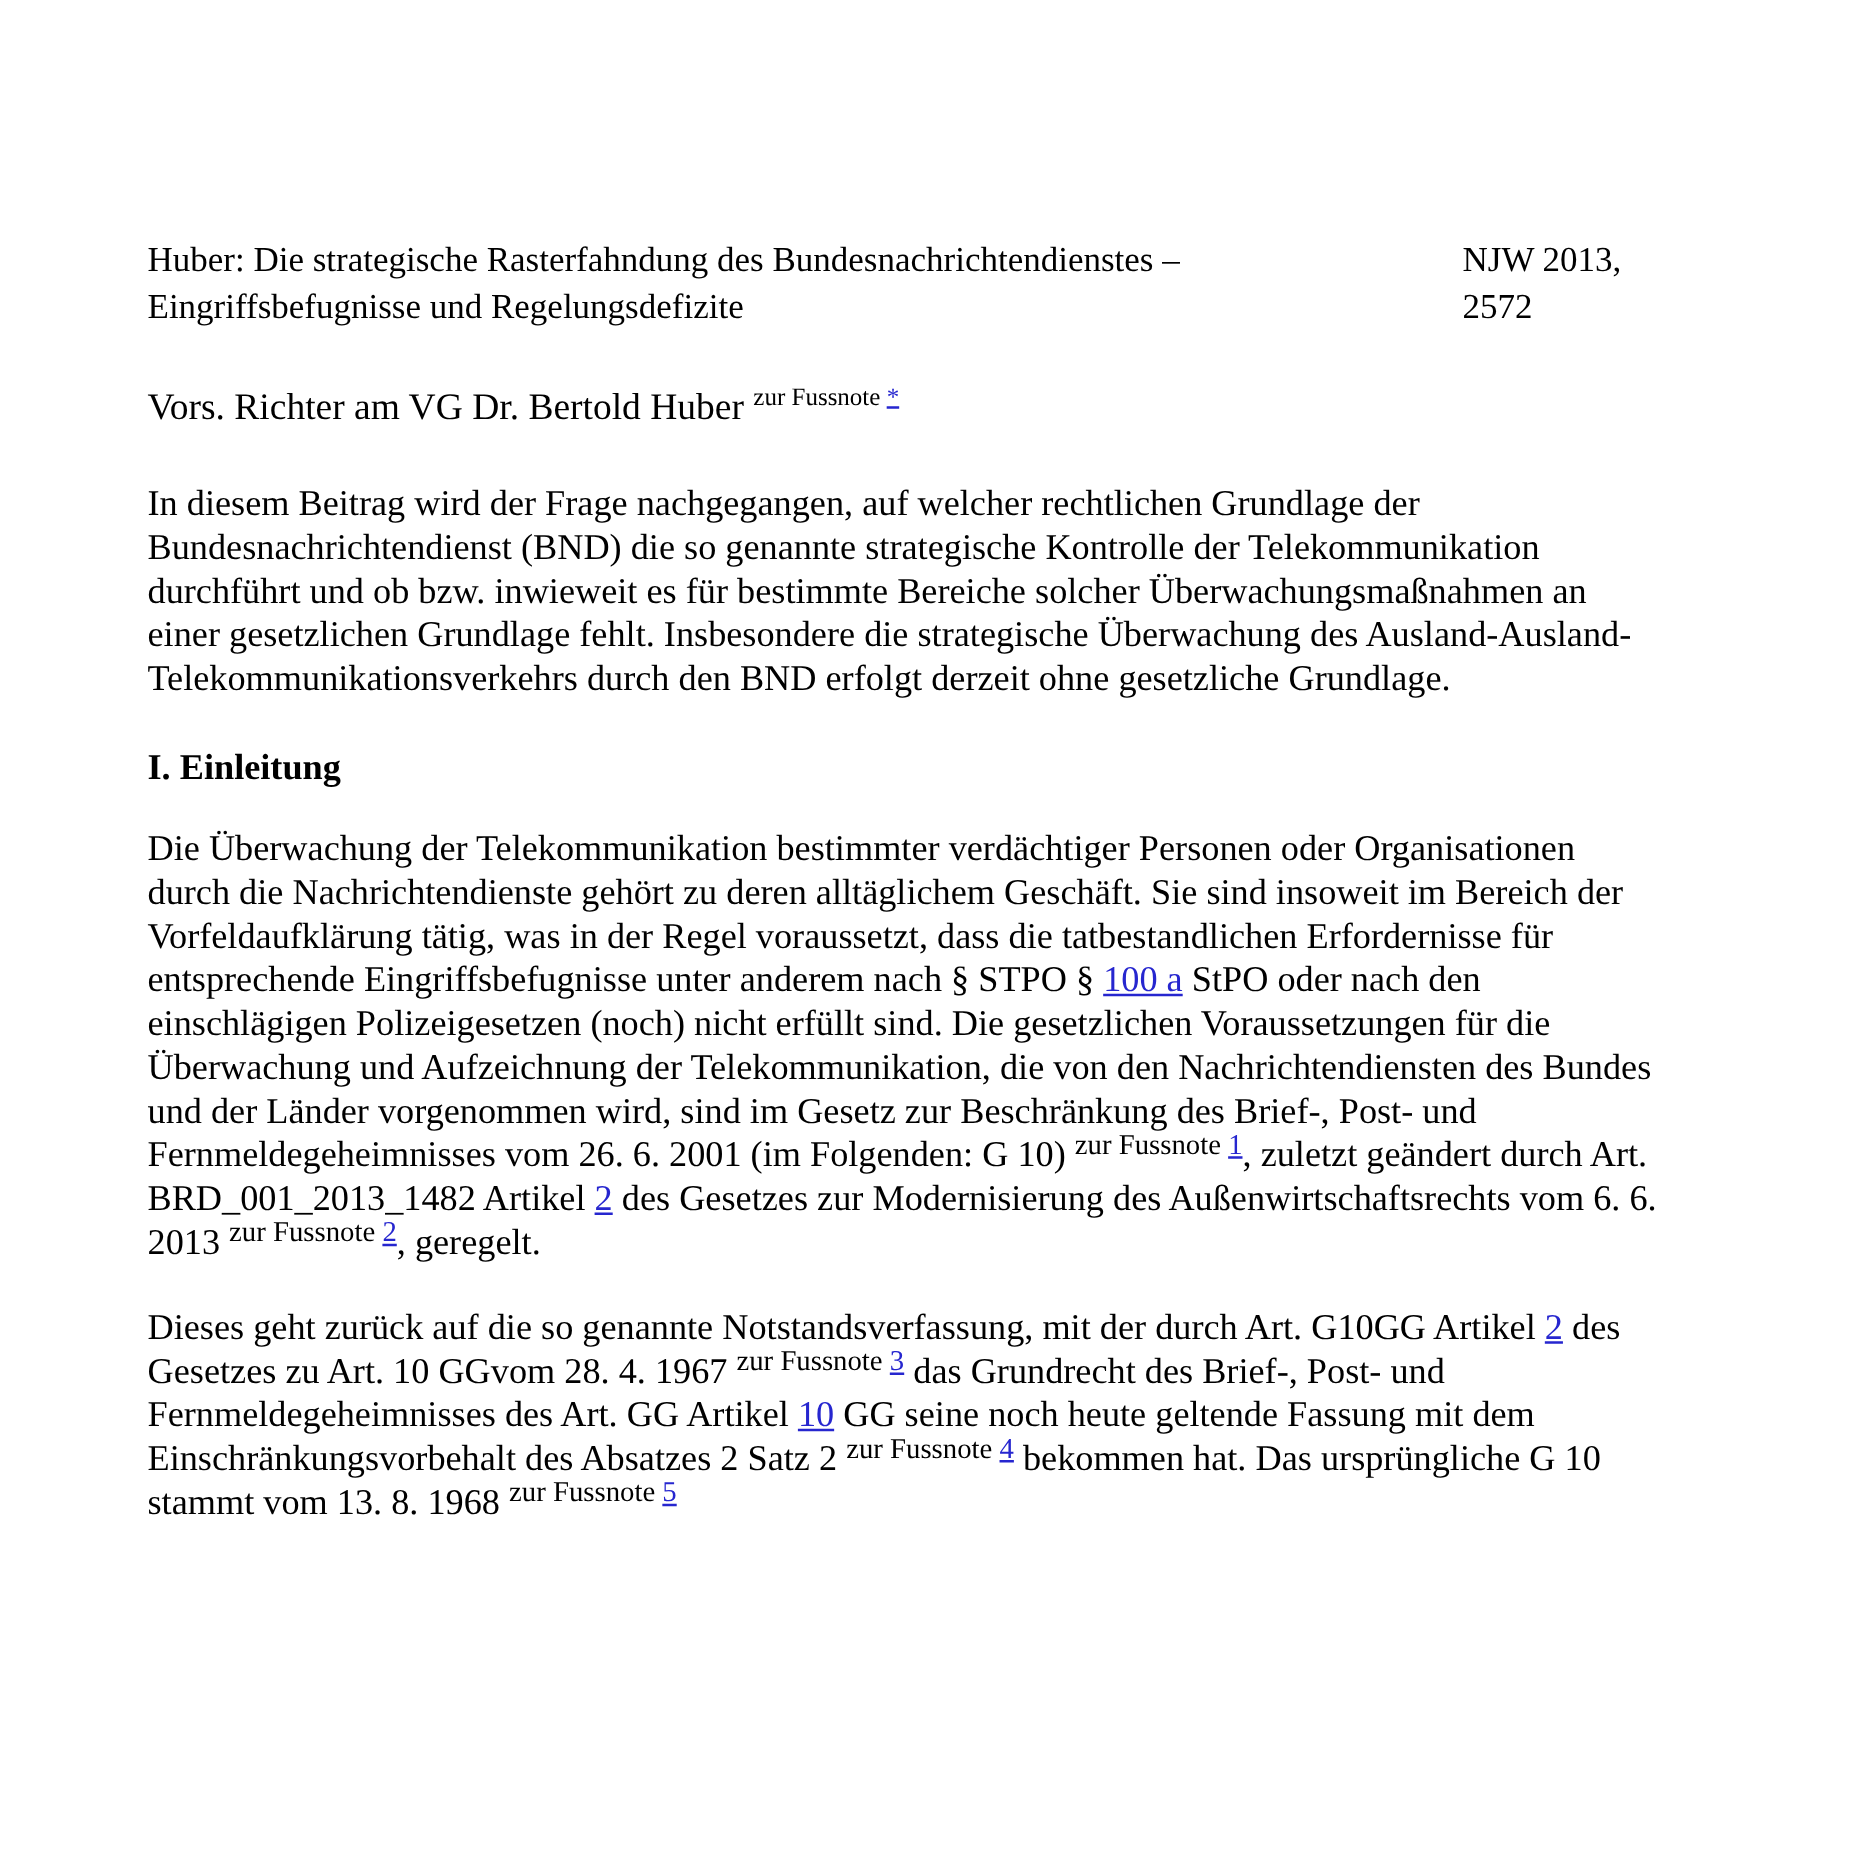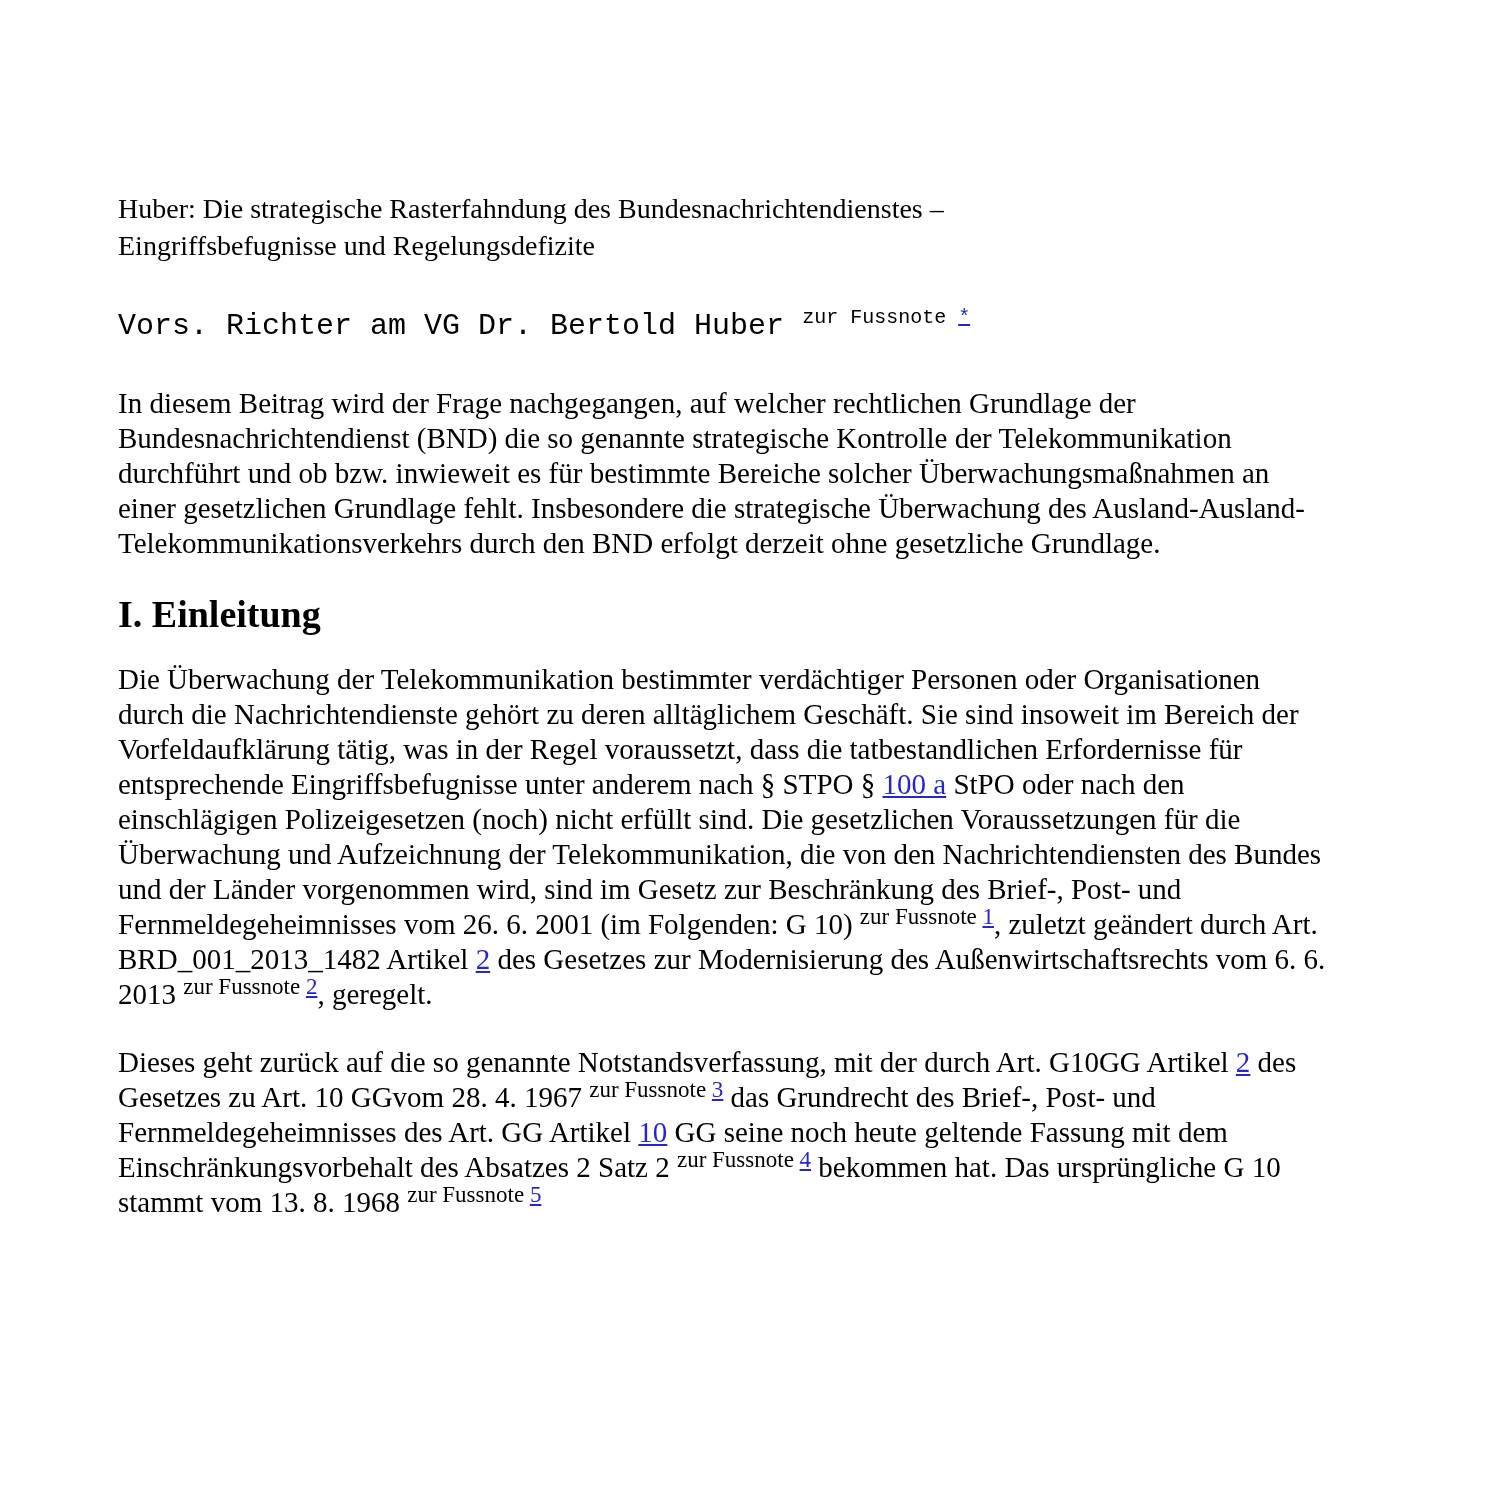--- a/index.html
+++ b/index.html
@@ -40,30 +40,29 @@
     font-size: 47px;
     line-height: 70px;
     font-weight: bold;
     margin: 0 0 22px 0;
     letter-spacing: 0;
   }
   .byline {
     font-size: 30px;
     line-height: 36px;
     margin: 0 0 42px 0;
-    font-family: Liberation Mono, monospace;
   }
   p.body-par {
     font-size: 29px;
     line-height: 35px;
     margin: 16px 0 33px 0;
     text-align: left;
   }
   h2.section-heading {
-    font-size: 38px;
+    font-size: 29px;
     line-height: 40px;
     font-weight: bold;
     margin: 0 0 28px 0;
   }
   a.link {
     color: var(--link-color, #2626cf);
     text-decoration: underline;
     cursor: pointer;
   }
   sup.fn {
@@ -80,20 +79,24 @@
     vertical-align: 11px;
   }
 </style>
 </head>
 <body>
 
 <div class="page">
 
   <div class="running-header">
     <div class="running-header-left">Huber: Die strategische Rasterfahndung des Bundesnachrichtendienstes – Eingriffsbefugnisse und Regelungsdefizite</div>
+    <div class="running-header-right">
+      <div>NJW 2013,</div>
+      <div>2572</div>
+    </div>
   </div>
 
 
   <div class="byline">Vors. Richter am VG Dr. Bertold Huber <sup class="fn"><span class="fn-label">zur Fussnote </span><a class="link" href="#">*</a></sup></div>
 
   <p class="body-par">In diesem Beitrag wird der Frage nachgegangen, auf welcher rechtlichen Grundlage der Bundesnachrichtendienst (BND) die so genannte strategische Kontrolle der Telekommunikation durchführt und ob bzw. inwieweit es für bestimmte Bereiche solcher Überwachungsmaßnahmen an einer gesetzlichen Grundlage fehlt. Insbesondere die strategische Überwachung des Ausland-Ausland-Telekommunikationsverkehrs durch den BND erfolgt derzeit ohne gesetzliche Grundlage.</p>
 
   <h2 class="section-heading">I. Einleitung</h2>
 
   <p class="body-par">Die Überwachung der Telekommunikation bestimmter verdächtiger Personen oder Organisationen durch die Nachrichtendienste gehört zu deren alltäglichem Geschäft. Sie sind insoweit im Bereich der Vorfeldaufklärung tätig, was in der Regel voraussetzt, dass die tatbestandlichen Erfordernisse für entsprechende Eingriffsbefugnisse unter anderem nach § STPO § <a class="link" href="#">100 a</a> StPO oder nach den einschlägigen Polizeigesetzen (noch) nicht erfüllt sind. Die gesetzlichen Voraussetzungen für die Überwachung und Aufzeichnung der Telekommunikation, die von den Nachrichtendiensten des Bundes und der Länder vorgenommen wird, sind im Gesetz zur Beschränkung des Brief-, Post- und Fernmeldegeheimnisses vom 26. 6. 2001 (im Folgenden: G 10) <sup class="fn"><span class="fn-label">zur Fussnote </span><a class="link" href="#">1</a></sup>, zuletzt geändert durch Art. BRD_001_2013_1482 Artikel <a class="link" href="#">2</a> des Gesetzes zur Modernisierung des Außenwirtschaftsrechts vom 6. 6. 2013 <sup class="fn"><span class="fn-label">zur Fussnote </span><a class="link" href="#">2</a></sup>, geregelt.</p>

